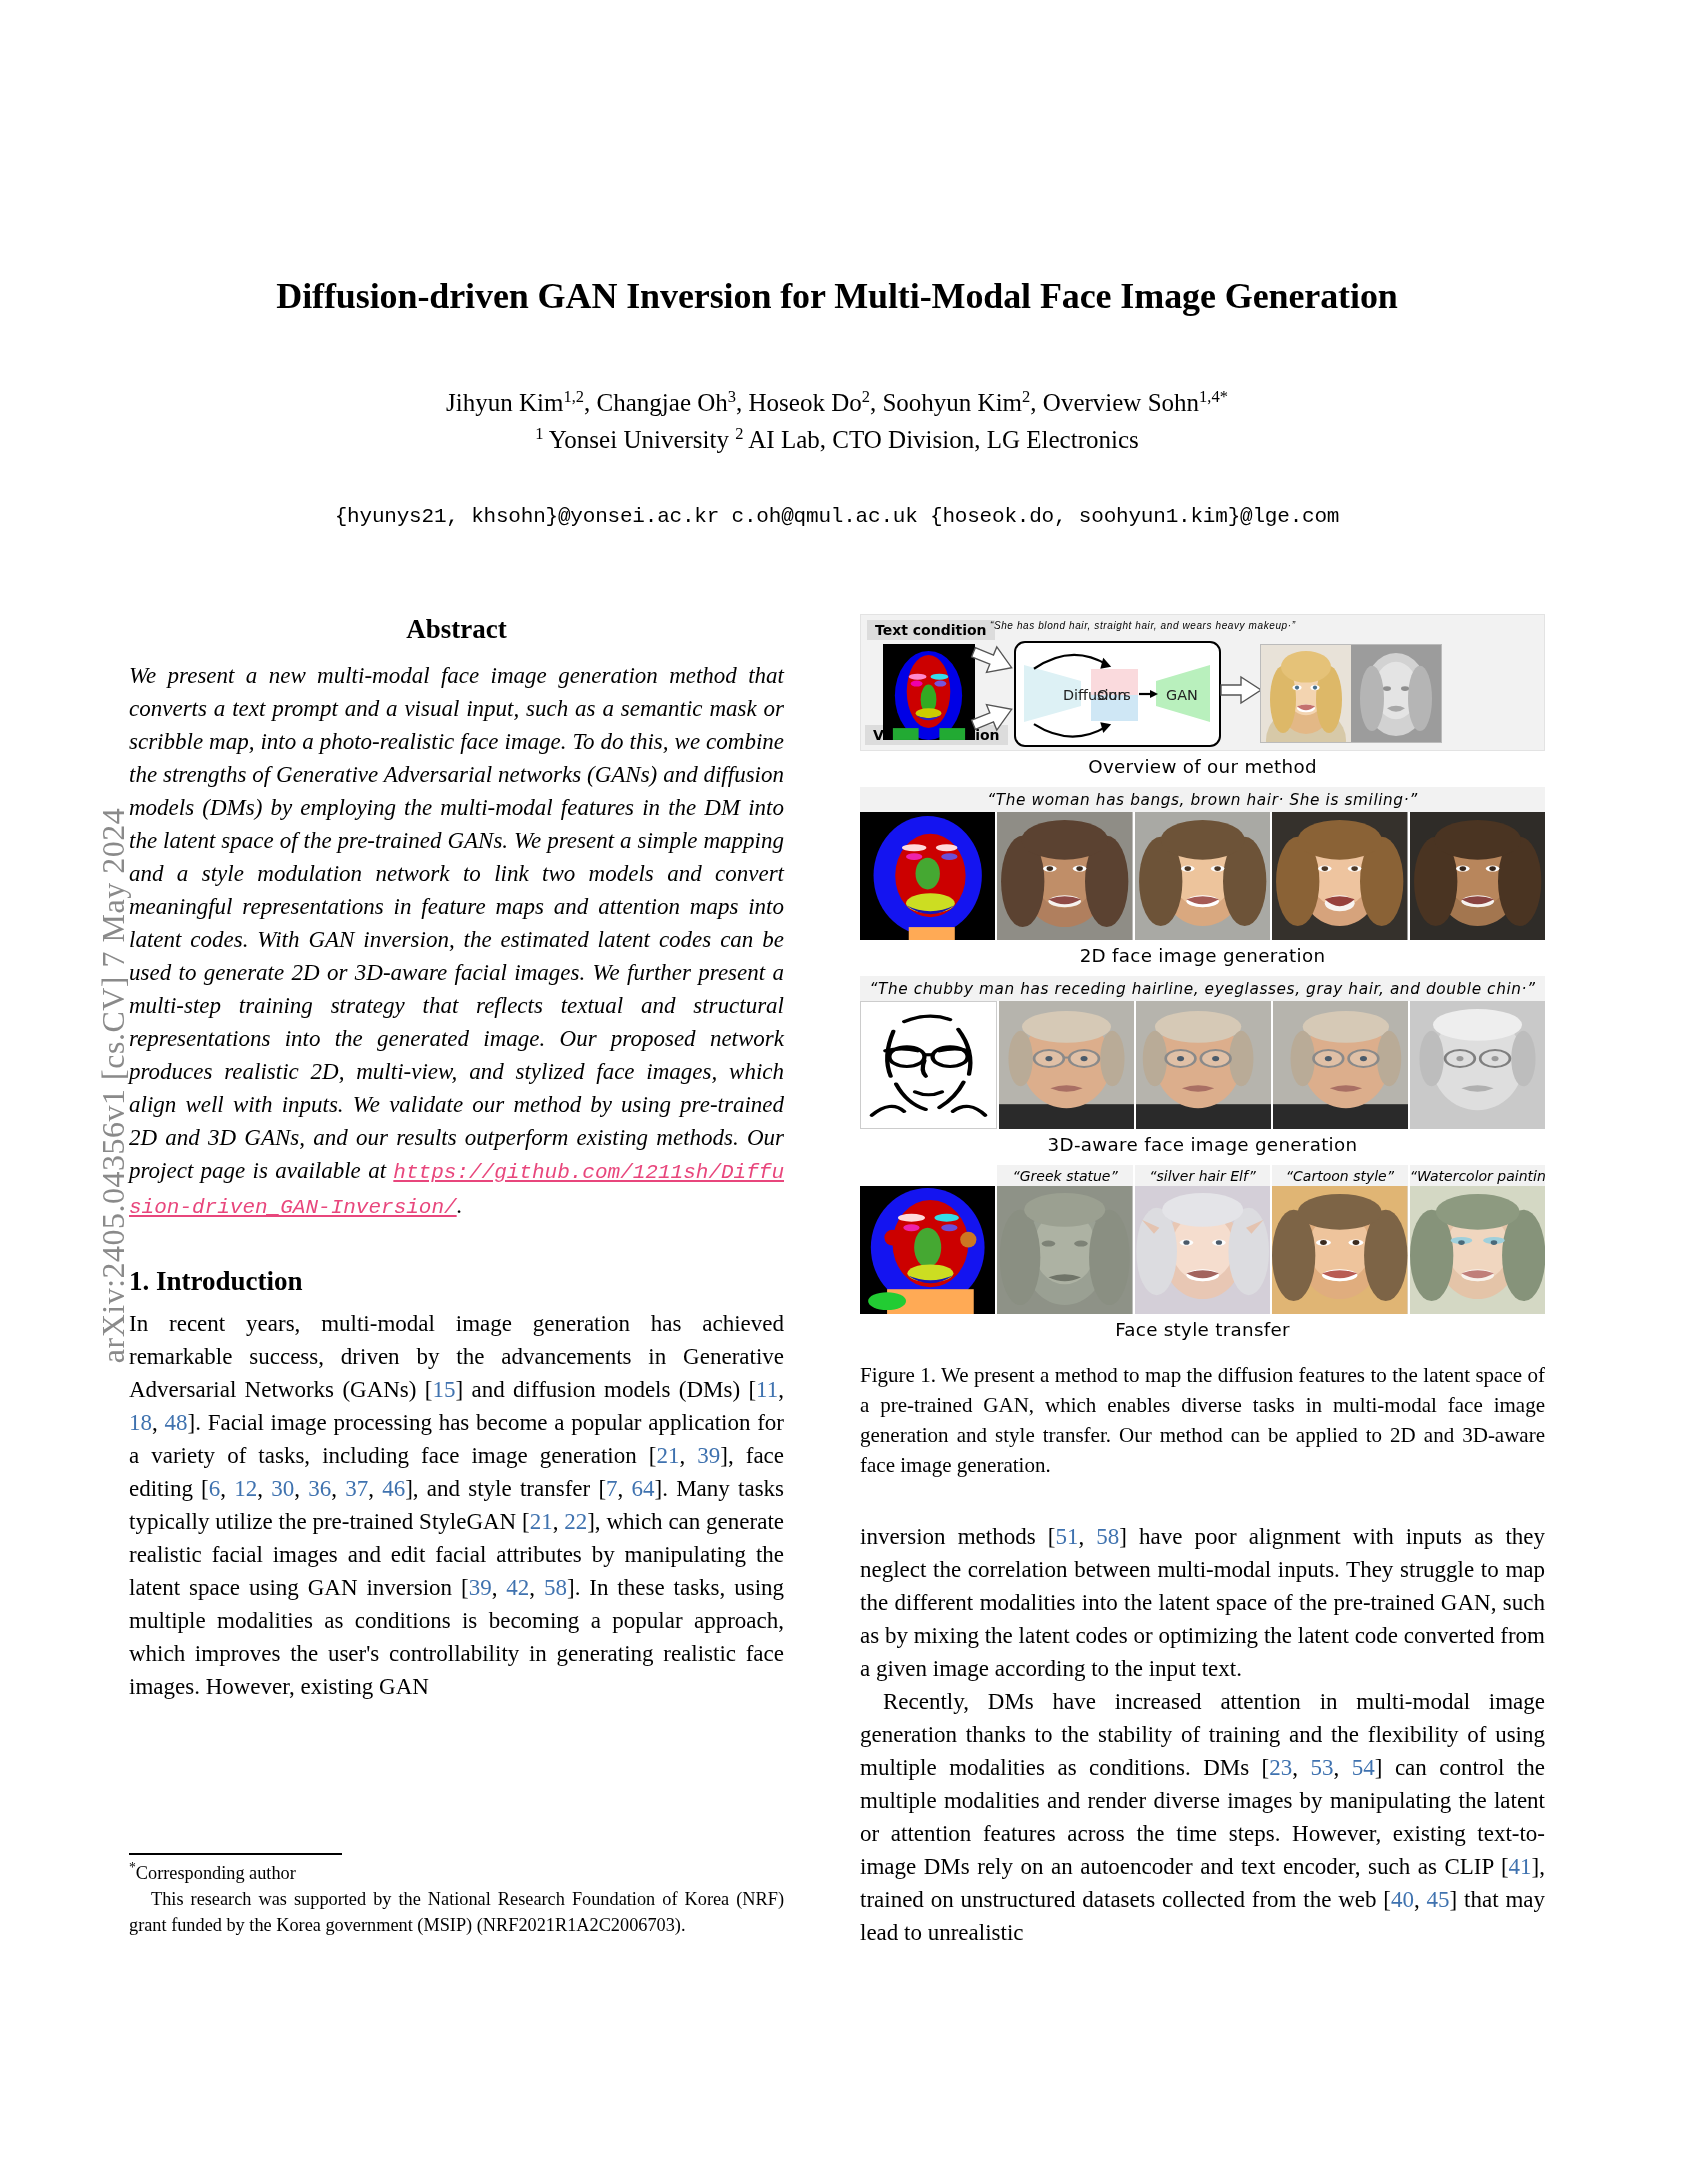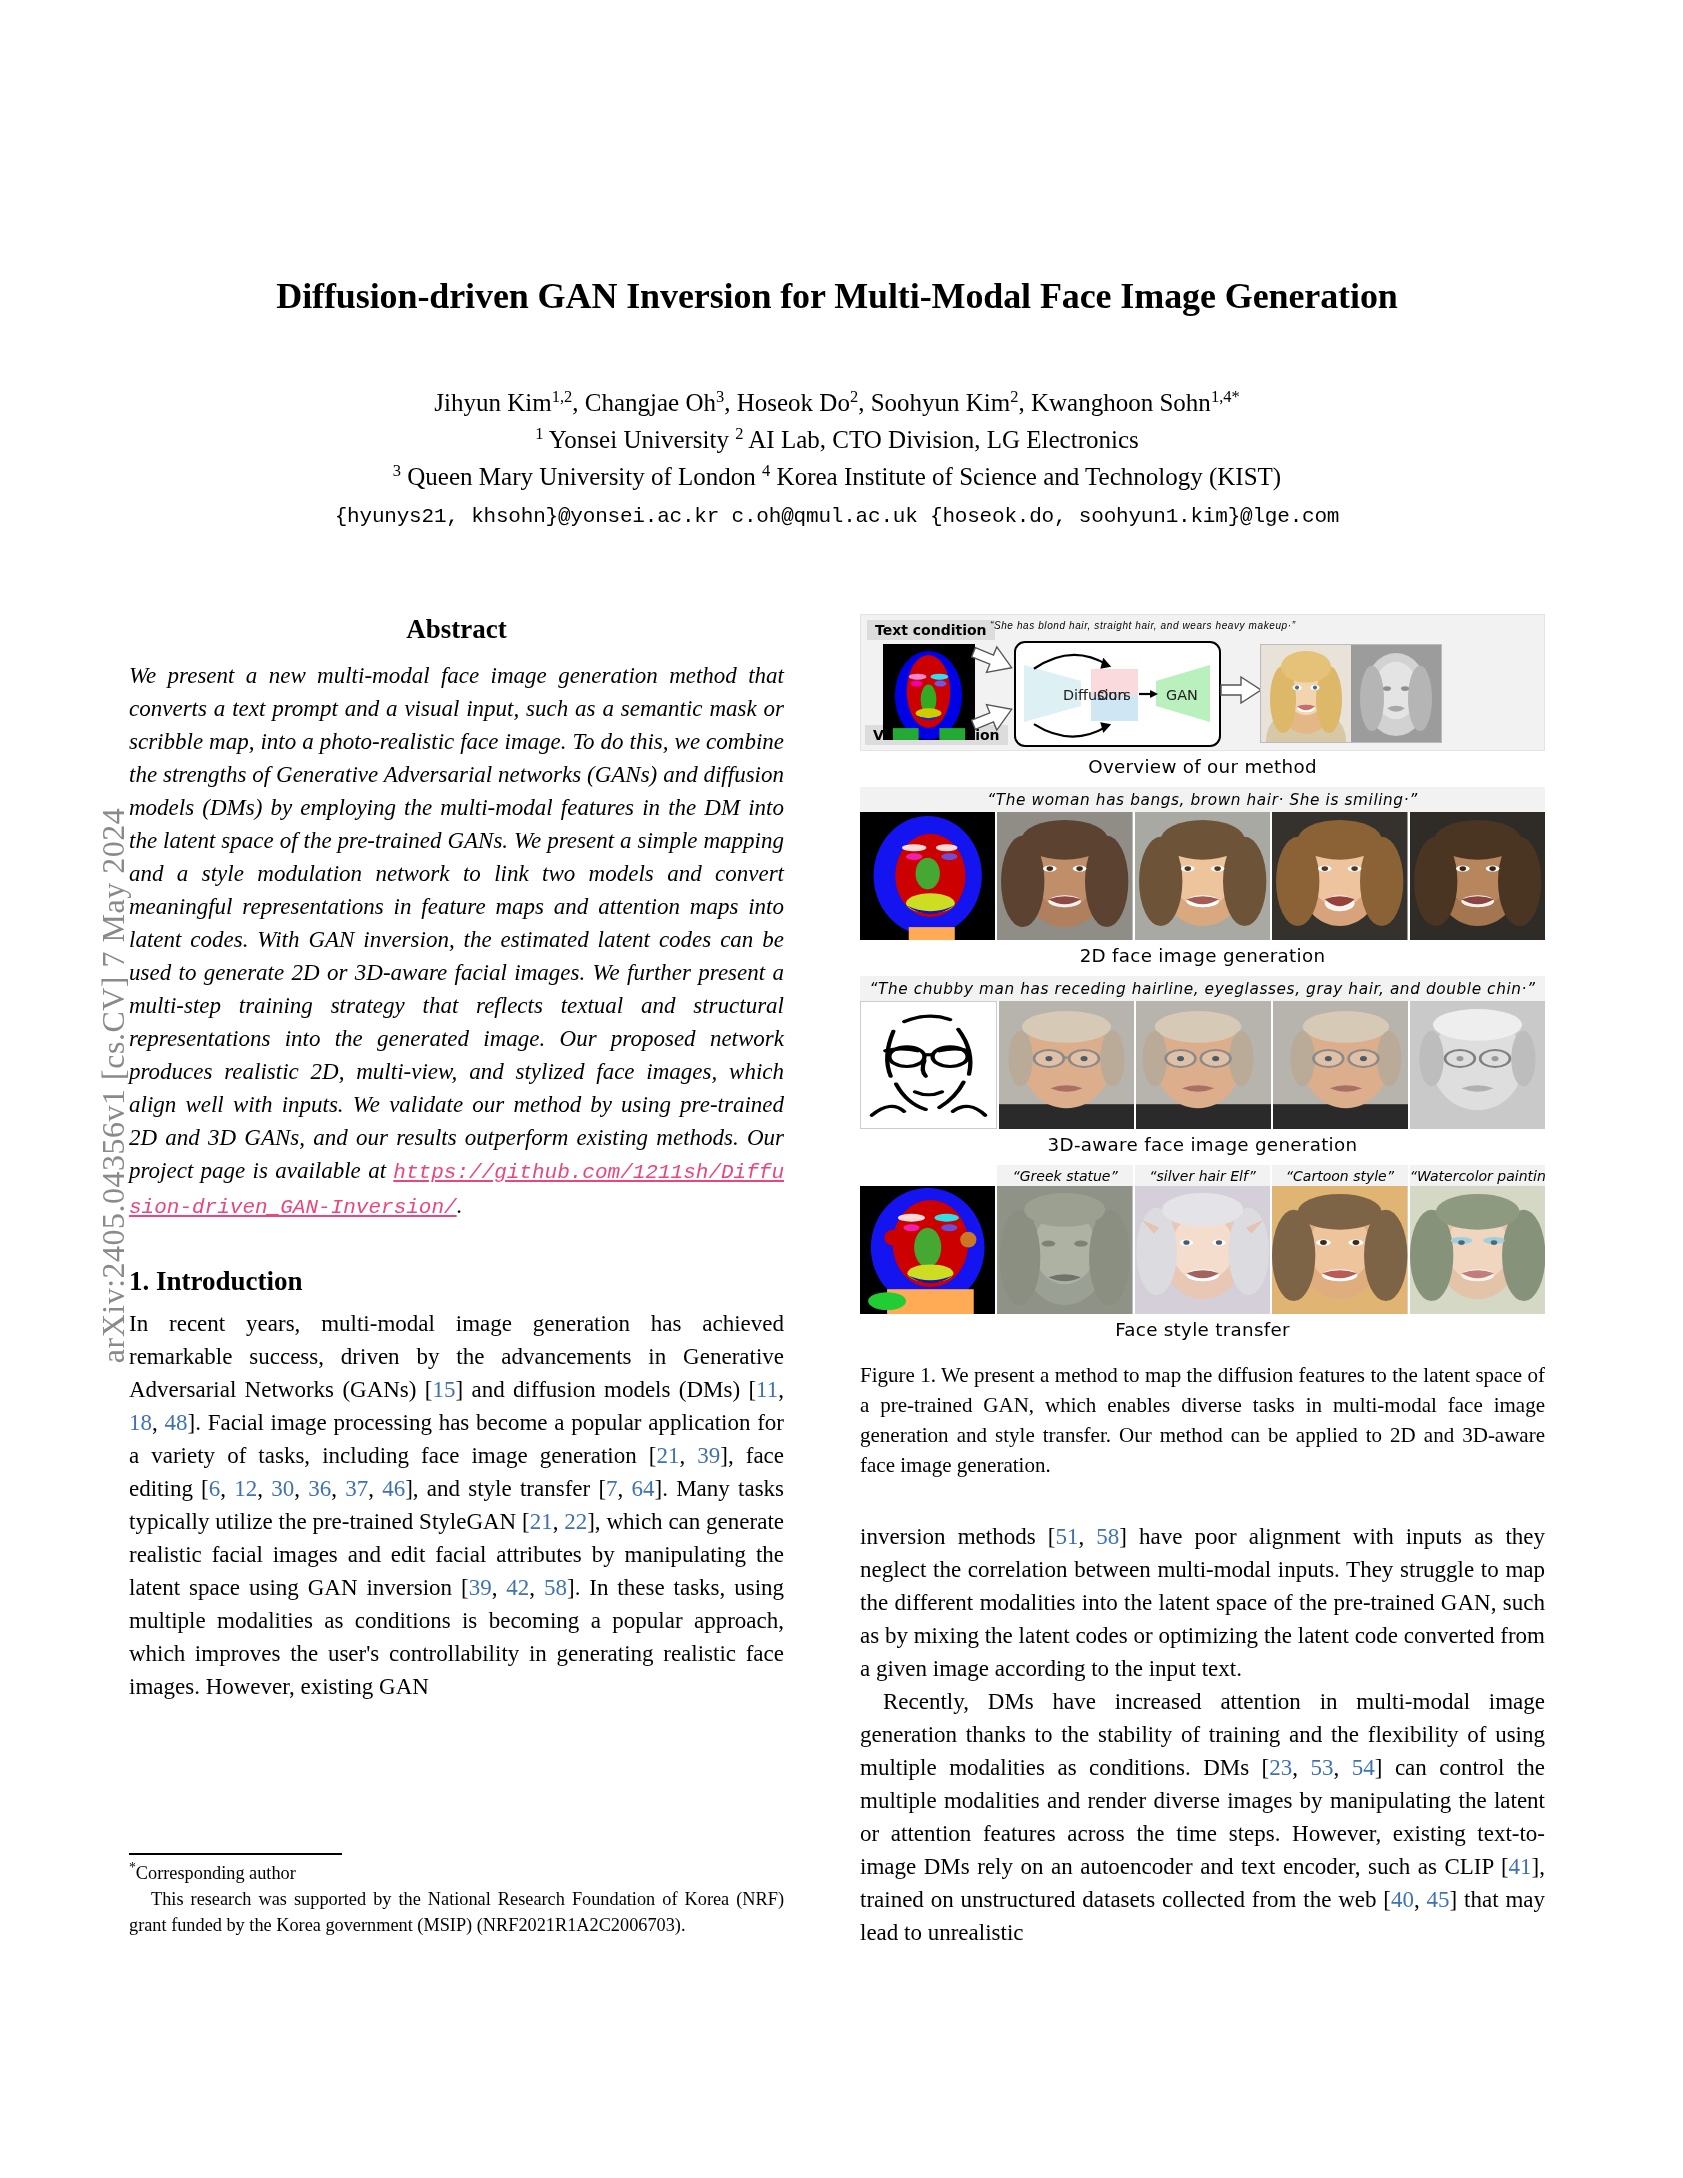--- a/index.html
+++ b/index.html
@@ -288,33 +288,27 @@
 <div class="page">
 
   <div class="title">Diffusion-driven GAN Inversion for Multi-Modal Face Image Generation</div>
 
   <div class="authors">
     <span>
       <span>Jihyun Kim</span><sup>1,2</sup>,
       <span>Changjae Oh</span><sup>3</sup>,
       <span>Hoseok Do</span><sup>2</sup>,
       <span>Soohyun Kim</span><sup>2</sup>,
-      <span>Kwanghoon Sohn</span><sup>1,4*</sup>
+      <span>Overview Sohn</span><sup>1,4*</sup>
     </span>
     <span class="aff-line">
       <sup>1</sup>
       <span>Yonsei University</span>
       <sup>2</sup>
       <span>AI Lab, CTO Division, LG Electronics</span>
-    </span>
-    <span class="aff-line">
-      <sup>3</sup>
-      <span>Queen Mary University of London</span>
-      <sup>4</sup>
-      <span>Korea Institute of Science and Technology (KIST)</span>
     </span>
   </div>
 
   <div class="emails">{hyunys21, khsohn}@yonsei.ac.kr c.oh@qmul.ac.uk {hoseok.do, soohyun1.kim}@lge.com</div>
 
   <div class="col-left">
     <div class="abstract-head">Abstract</div>
     <p class="abstract-body"><span>We present a new multi-modal face image generation method that converts a text prompt and a visual input, such as a semantic mask or scribble map, into a photo-realistic face image. To do this, we combine the strengths of Generative Adversarial networks (GANs) and diffusion models (DMs) by employing the multi-modal features in the DM into the latent space of the pre-trained GANs. We present a simple mapping and a style modulation network to link two models and convert meaningful representations in feature maps and attention maps into latent codes. With GAN inversion, the estimated latent codes can be used to generate 2D or 3D-aware facial images. We further present a multi-step training strategy that reflects textual and structural representations into the generated image. Our proposed network produces realistic 2D, multi-view, and stylized face images, which align well with inputs. We validate our method by using pre-trained 2D and 3D GANs, and our results outperform existing methods. Our project page is available at </span><a class="url-link" href="#">https://github.com/1211sh/Diffusion-driven_GAN-Inversion/</a><span>.</span></p>
 
     <div class="sec-head">1. Introduction</div>

